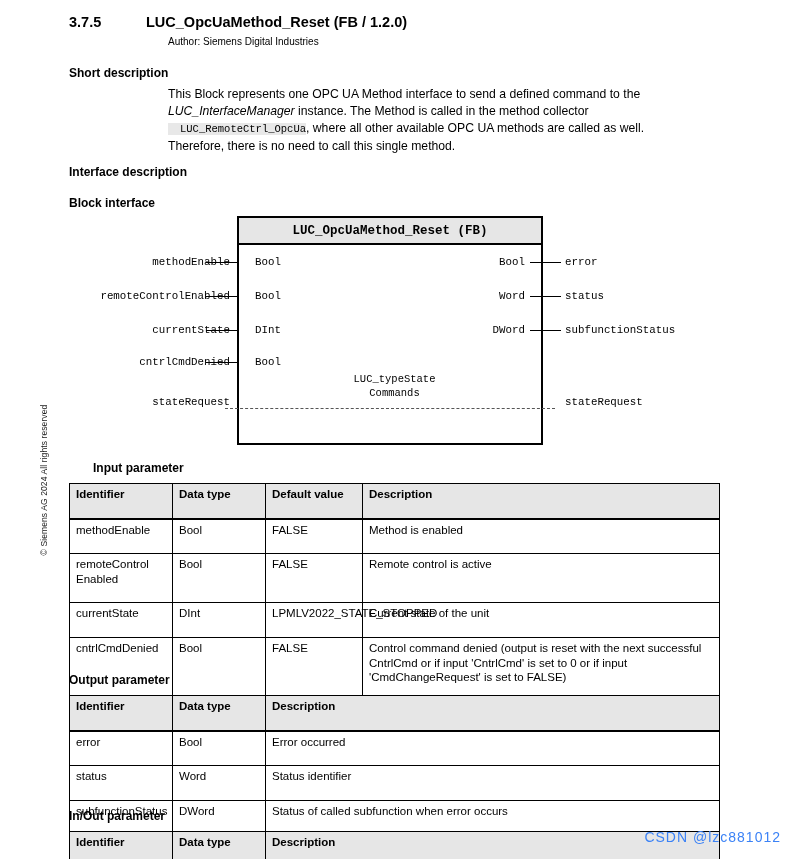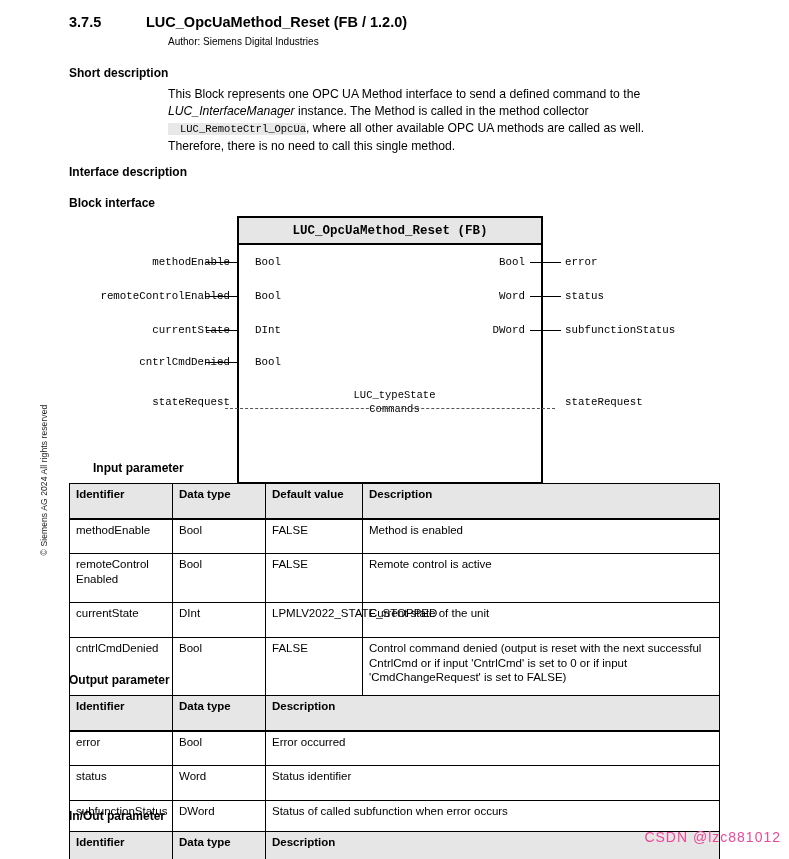--- a/index.html
+++ b/index.html
@@ -88,21 +88,21 @@
     left: 0;
     top: 205px;
     width: 789px;
     height: 245px;
   }
   .blk-box {
     position: absolute;
     left: 237px;
     top: 11px;
     width: 306px;
-    height: 268px;
+    height: 229px;
     border: 2px solid #000;
     box-sizing: border-box;
     background: #fff;
   }
   .blk-header {
     height: 27px;
     background: #e6e6e6;
     border-bottom: 2px solid #000;
     display: flex;
     align-items: center;
@@ -114,21 +114,20 @@
   }
   .blk-center {
     position: absolute;
     left: 0;
     right: 0;
     top: 168px;
     text-align: center;
     font-family: "Liberation Mono", monospace;
     font-size: 10.5px;
     line-height: 13.5px;
-    margin-top: 16px;
   }
 
   .pin-row {
     position: absolute;
     height: 14px;
     font-family: "Liberation Mono", monospace;
     font-size: 10.8px;
     line-height: 14px;
     white-space: nowrap;
   }
@@ -194,21 +193,21 @@
   }
   td.num {
     text-align: right;
   }
 
   .watermark {
     position: absolute;
     right: 8px;
     bottom: 14px;
     font-size: 14px;
-    color: #ec4899;
+    color: #3b82f6;
     letter-spacing: 1px;
     font-family: "Liberation Sans", sans-serif;
     pointer-events: none;
   }
 </style>
 </head>
 <body>
 
 <div class="copyright-rail">
   <span>© Siemens AG 2024 All rights reserved</span>

